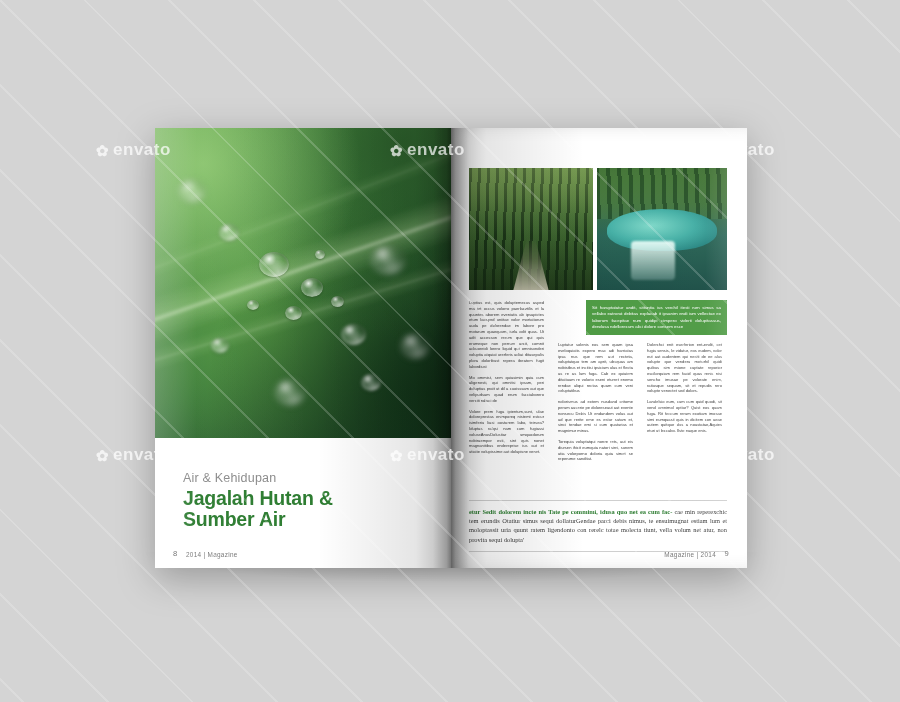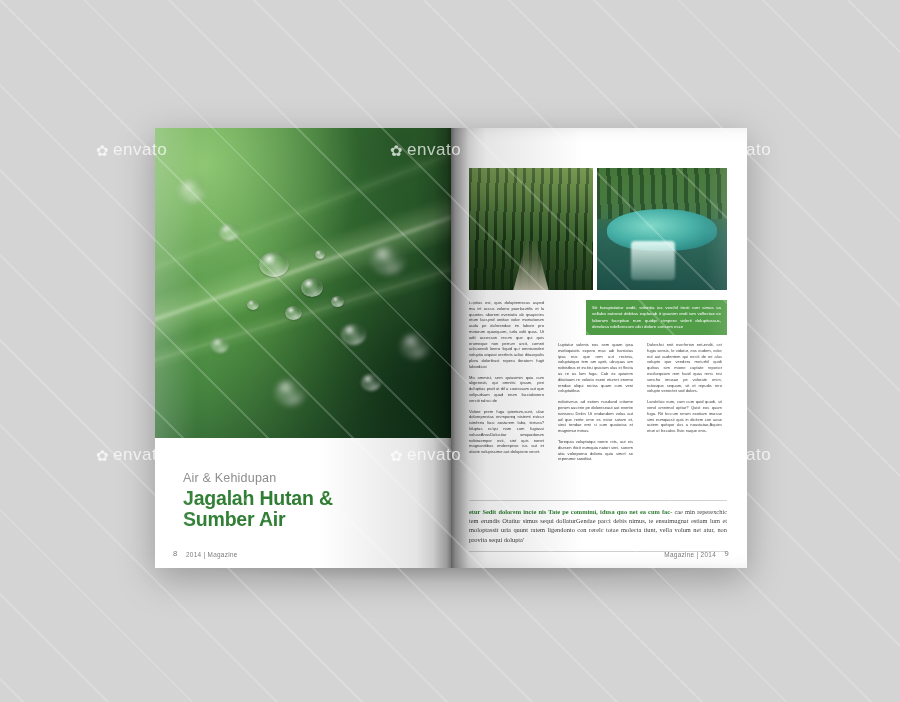--- a/index.html
+++ b/index.html
@@ -35,21 +35,21 @@
         rgba(255,255,255,0.33) 60px
       );
     opacity: .55;
   }
   .wm-text {
     position: absolute;
     font-family: "Liberation Sans", sans-serif;
     font-size: 17px;
     letter-spacing: .5px;
     color: rgba(255,255,255,0.72);
-    font-weight: 400;
+    font-weight: 700;
     white-space: nowrap;
   }
   .wm-text .leaf {
     display: inline-block;
     margin-right: 4px;
     font-size: 15px;
     transform: translateY(1px);
   }
 
   

